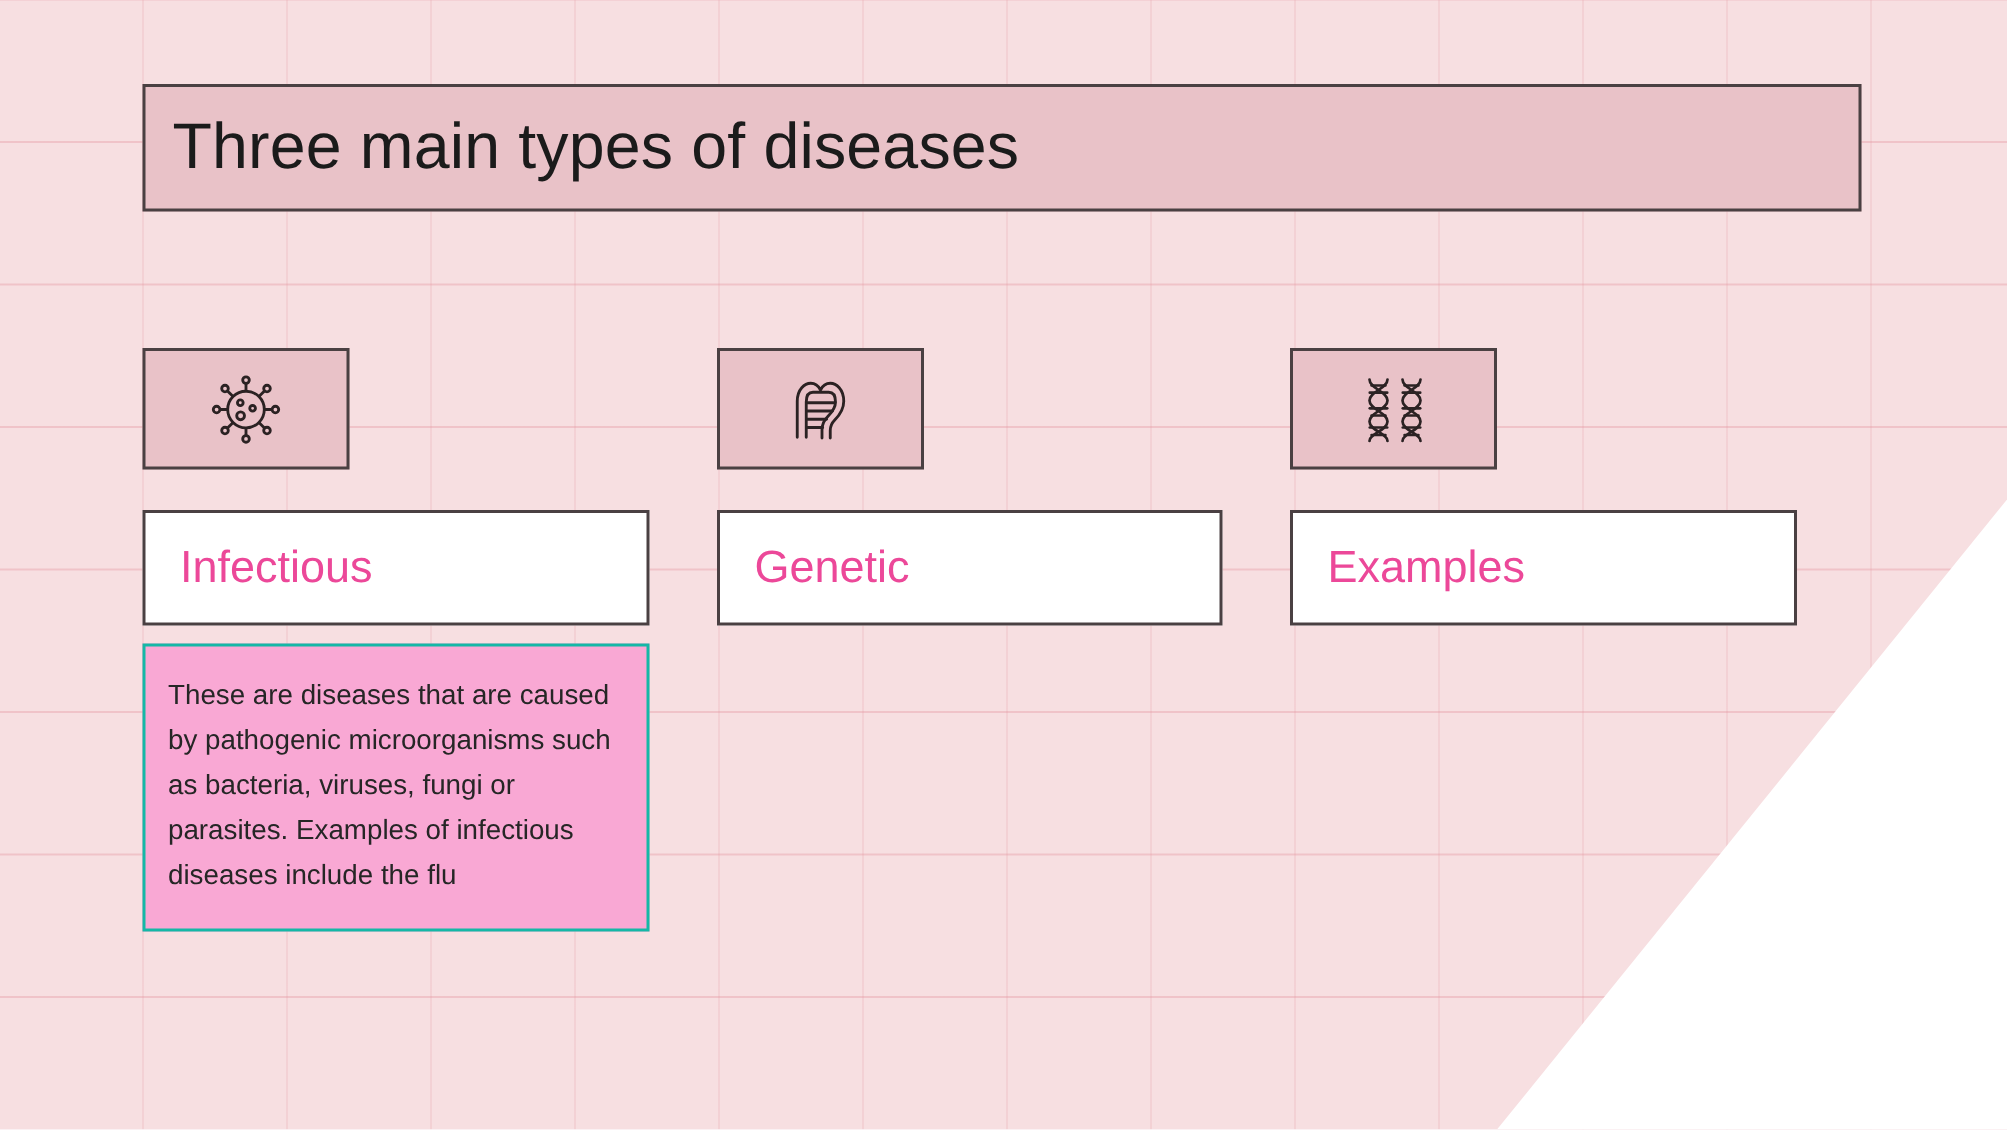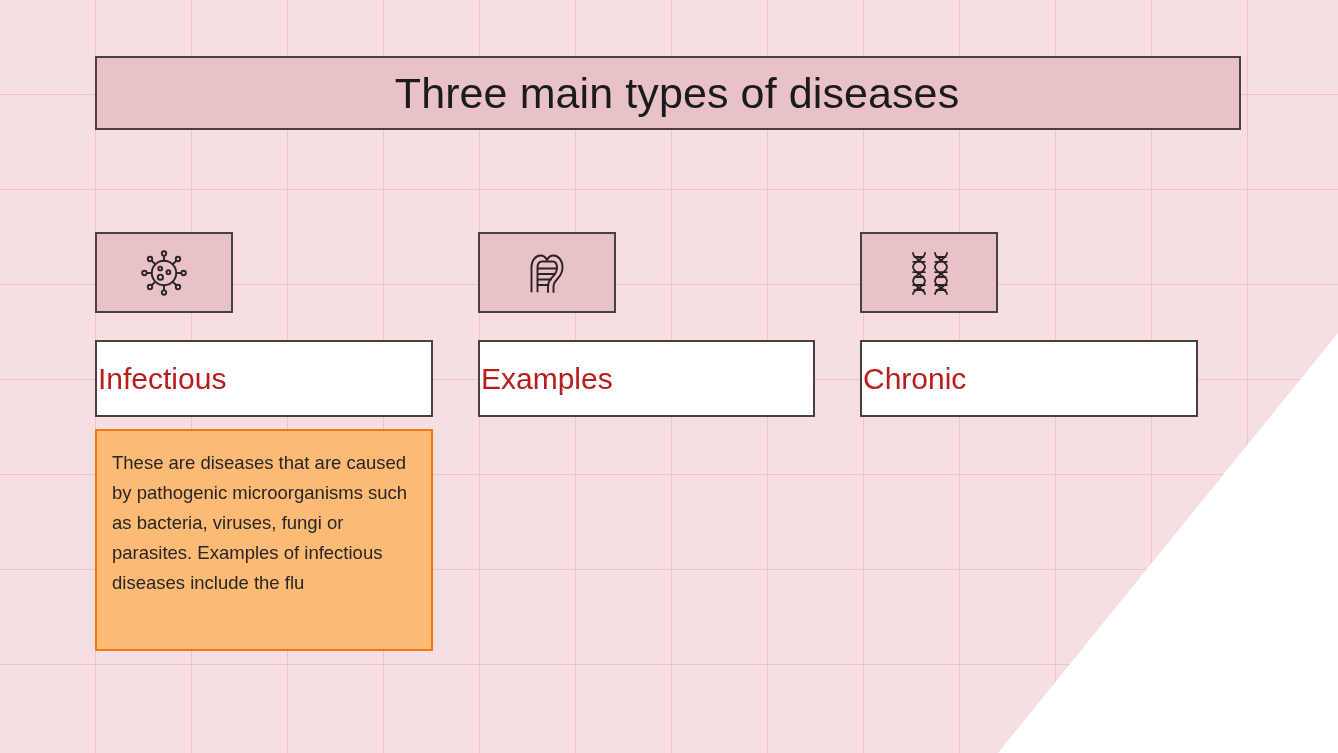--- a/index.html
+++ b/index.html
@@ -40,27 +40,26 @@
     background: #ffffff;
     clip-path: polygon(100% 0%, 100% 100%, 0% 100%);
   }
 
   
   #title-bar {
     position: absolute;
     left: 95px;
     top: 56px;
     width: 1146px;
-    height: 74px;
+    height: 85px;
     background: #e9c2c8;
     border: 2px solid #4a4042;
     box-sizing: border-box;
     display: flex;
     align-items: center;
-    justify-content: center;
   }
   #title-text {
     font-size: 43px;
     font-weight: 400;
     color: #1b1b1b;
     letter-spacing: 0.1px;
     padding-left: 18px;
     line-height: 1;
   }
 
@@ -89,31 +88,31 @@
     margin-top: 27px;
     height: 77px;
     background: #ffffff;
     border: 2px solid #4a4042;
     box-sizing: border-box;
     display: flex;
     align-items: center;
   }
   .heading-text {
     font-size: 30px;
-    color: #b91c1c;
-    padding-left: 1px;
+    color: #ec4899;
+    padding-left: 23px;
     line-height: 1;
     text-align: center;
   }
 
   .body-box {
     margin-top: 12px;
-    height: 222px;
-    background: #fdba74;
-    border: 2px solid #f97316;
+    height: 192px;
+    background: #f9a8d4;
+    border: 2px solid #14b8a6;
     box-sizing: border-box;
     padding: 17px 16px 10px 15px;
   }
   .body-text {
     font-size: 18.5px;
     line-height: 1.62;
     color: #262626;
     white-space: pre-line;
   }
 </style>
@@ -171,21 +170,21 @@
           <path d="M10.5 44.5 V20.5 C10.5 12.5 15.5 8.5 19.5 8.5 C23 8.5 25 11 26 13 C27 11 29 8.5 32.5 8.5 C36.5 8.5 41.5 12.5 41.5 20.5 C41.5 26 38.5 30 35.5 33 C33.5 35 32.5 37.5 32.5 40 V45"></path>
           <path d="M16.5 44.5 V21 C16.5 16.5 18.5 14.5 21 14.5 H31.5 C34 14.5 36 16.5 36 21 C36 25 33.5 28 31 30.5 C28.5 33 27 35.5 27 39.5 V45"></path>
           <line x1="17.3" y1="21.5" x2="35.6" y2="21.5"></line>
           <line x1="17.3" y1="27" x2="34" y2="27"></line>
           <line x1="17.3" y1="32.5" x2="30" y2="32.5"></line>
           <line x1="17.3" y1="38" x2="27.4" y2="38"></line>
         </svg>
       </span>
     </div>
     <div class="heading-box">
-      <div class="heading-text">Examples</div>
+      <div class="heading-text">Genetic</div>
     </div>
   </div>
 
   <div class="column col-3">
     <div class="icon-box">
       <span>
         <svg width="52" height="52" viewBox="0 0 52 52" fill="none" stroke="#2b2223" stroke-width="1.8" stroke-linecap="round">
           <g transform="translate(6,0)">
             <path d="M4 6 C4 12 16 14 16 20 C16 26 4 28 4 34 C4 40 16 42 16 47"></path>
             <path d="M16 6 C16 12 4 14 4 20 C4 26 16 28 16 34 C16 40 4 42 4 47"></path>
@@ -203,17 +202,17 @@
             <line x1="4.2" y1="14.8" x2="15.8" y2="14.8"></line>
             <line x1="4.2" y1="25.2" x2="15.8" y2="25.2"></line>
             <line x1="5.4" y1="30" x2="14.6" y2="30"></line>
             <line x1="4.2" y1="38" x2="15.8" y2="38"></line>
             <line x1="5.4" y1="43" x2="14.6" y2="43"></line>
           </g>
         </svg>
       </span>
     </div>
     <div class="heading-box">
-      <div class="heading-text">Chronic</div>
+      <div class="heading-text">Examples</div>
     </div>
   </div>
 
 </div>
 
 </body></html>

